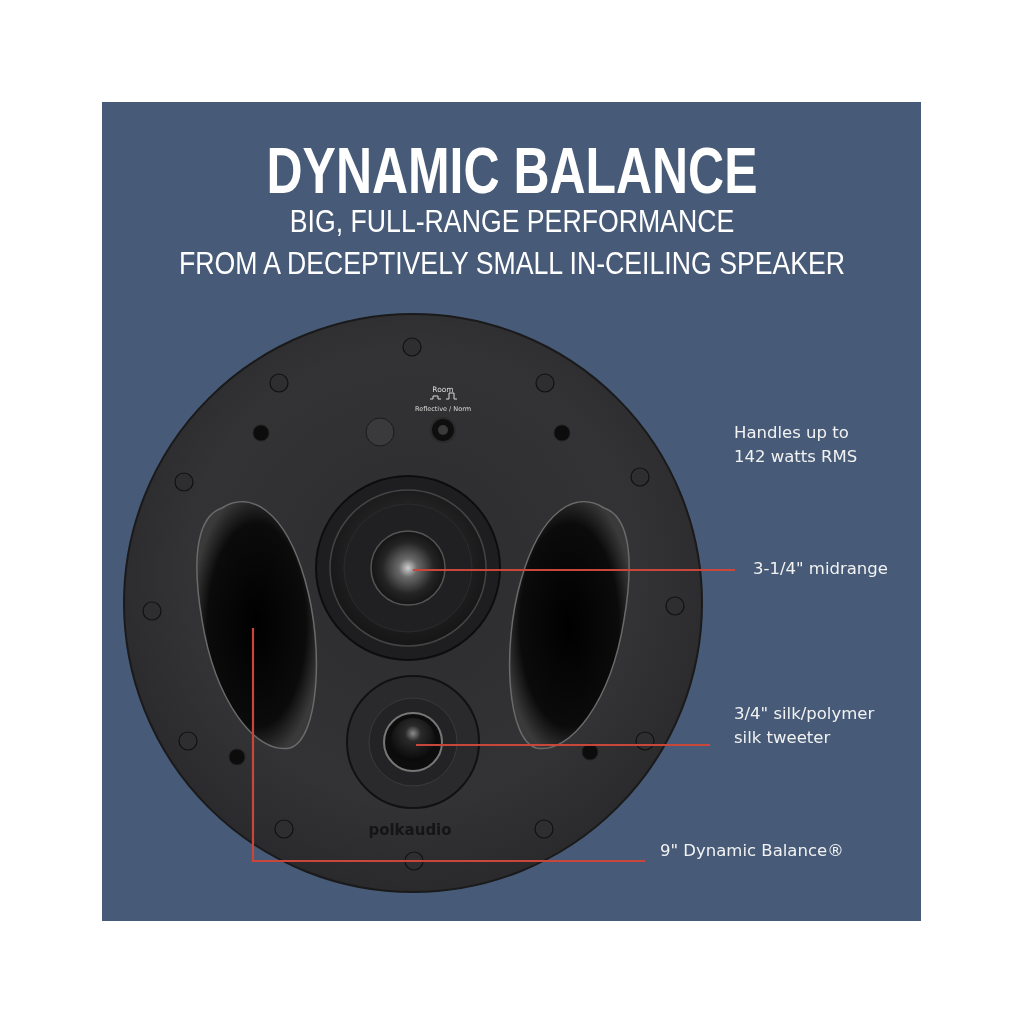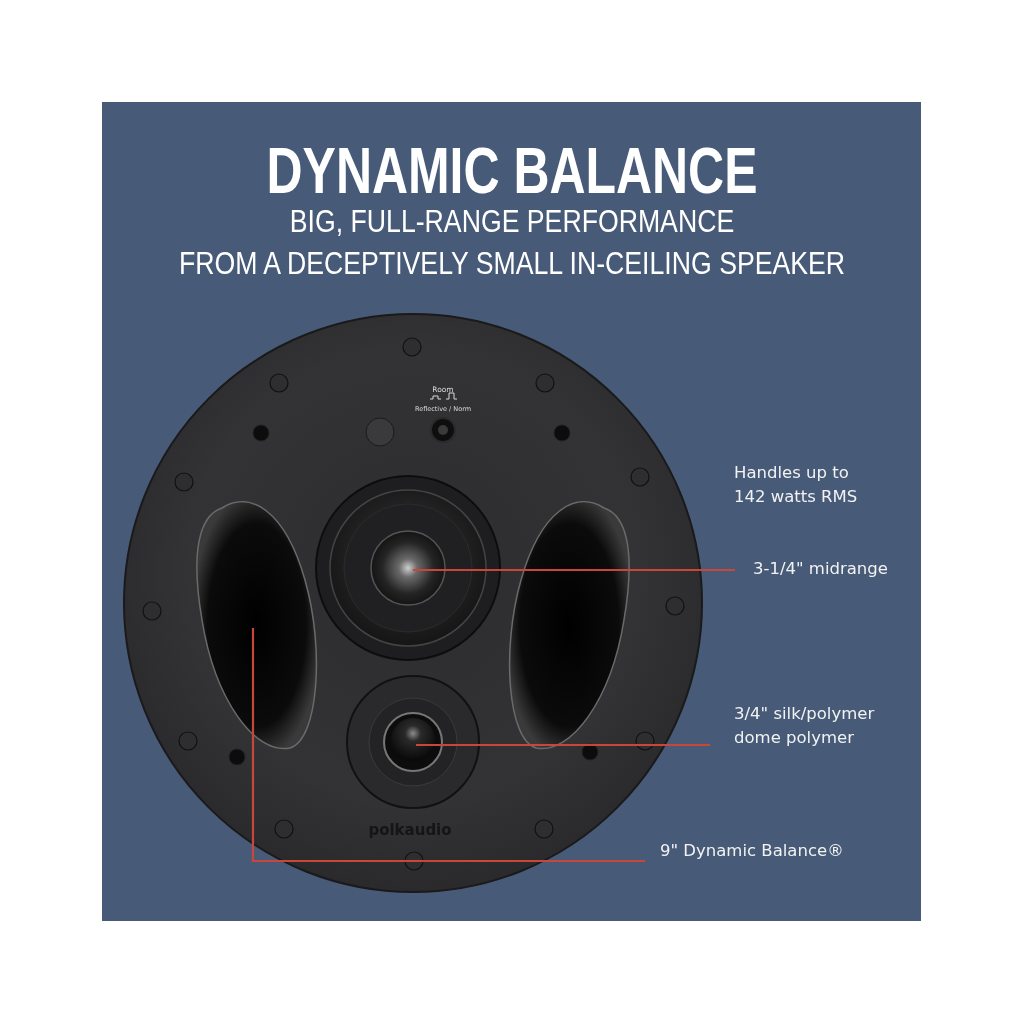--- a/index.html
+++ b/index.html
@@ -49,21 +49,21 @@
     width: 1024px; height: 1024px;
   }
   .callout {
     position: absolute;
     color: #f2f2f2;
     font-family: "DejaVu Sans", sans-serif;
     font-size: 16.5px;
     line-height: 24px;
   }
   .callout span { display: block; white-space: nowrap; }
-  .c-power { left: 734px; top: 421px; margin-top: 40px; }
+  .c-power { left: 734px; top: 421px; }
   .c-mid { left: 753px; top: 557px; }
   .c-tweet { left: 734px; top: 702px; }
   .c-sub { left: 660px; top: 839px; }
 </style>
 </head>
 <body>
 
 <div class="panel"></div>
 
 <h1 class="headline">DYNAMIC BALANCE</h1>
@@ -165,17 +165,17 @@
 
 <div class="callout c-power">
   <span>Handles up to</span>
   <span>142 watts RMS</span>
 </div>
 <div class="callout c-mid">
   <span>3-1/4" midrange</span>
 </div>
 <div class="callout c-tweet">
   <span>3/4" silk/polymer</span>
-  <span>dome polymer</span>
+  <span>silk tweeter</span>
 </div>
 <div class="callout c-sub">
   <span>9" Dynamic Balance®</span>
 </div>
 
 </body></html>

